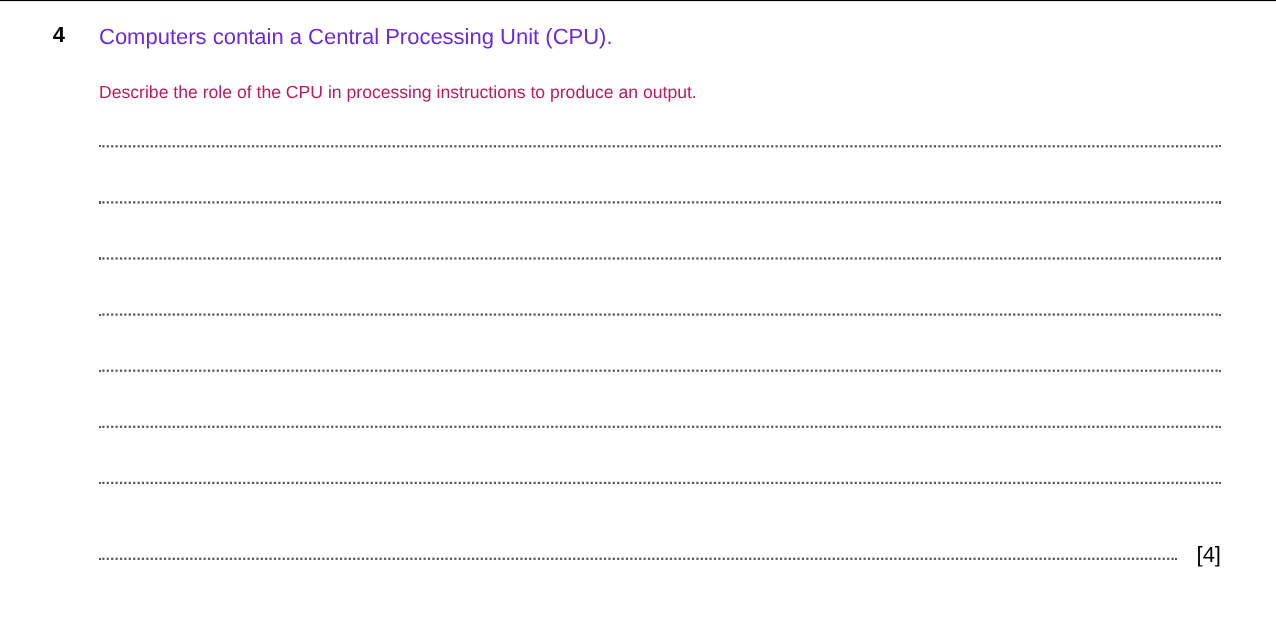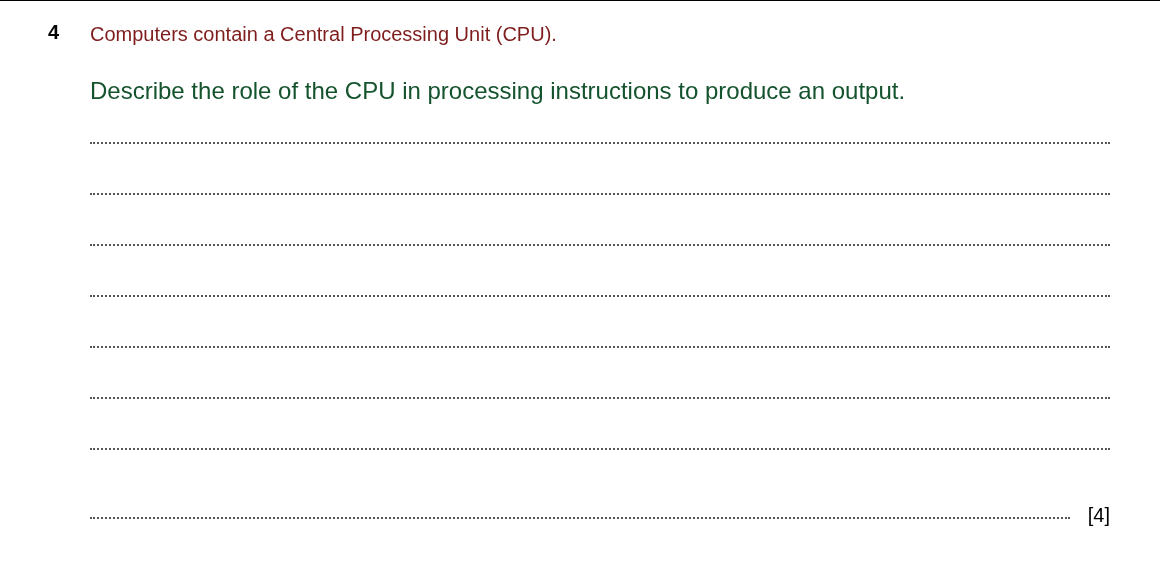--- a/index.html
+++ b/index.html
@@ -29,27 +29,27 @@
       flex-shrink: 0;
       text-align: left;
       padding-left: 8px;
     }
     .question-body {
       flex: 1;
       padding-right: 10px;
     }
     .question-intro {
       font-size: 20px;
-      color: #7f1d1d;
+      color: #6d28d9;
       margin-bottom: 28px;
       line-height: 1.3;
     }
     .question-prompt {
-      font-size: 24px;
-      color: #14532d;
+      font-size: 16px;
+      color: #be185d;
       margin-bottom: 36px;
       line-height: 1.3;
     }
     .answer-line {
       border-bottom: 2px dotted #555;
       height: 2px;
       margin-bottom: 49px;
     }
     .last-line-row {
       display: flex;

